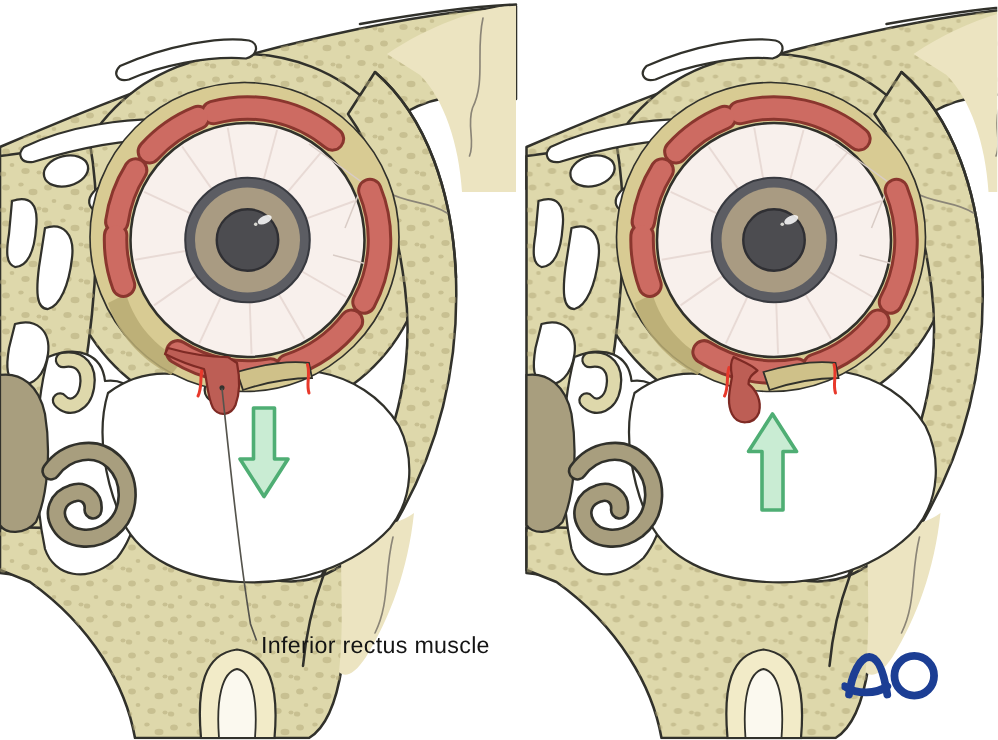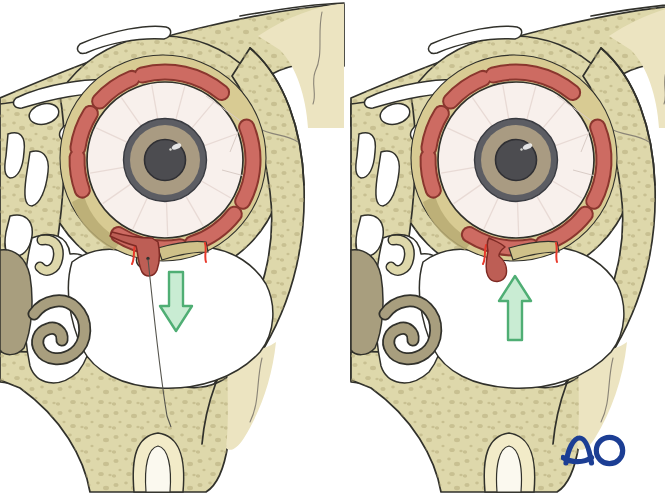--- a/index.html
+++ b/index.html
@@ -171,20 +171,21 @@
       <path class="leader" d="M148,259 C153,306 159,368 167,416 L171,427"></path>
     </g>
 
     <g transform="translate(351,0)">
       <use href="#panel-base"></use>
       <path class="hernia" d="M138,238 C144,241 150,243 154,247 C150,250 148,252 148,256 C153,260 157,267 155,275 C152,283 141,284 137,276 C133,268 136,258 137,251 C136,246 136,241 138,238 Z"></path>
       <polygon class="arrow" points="164,276 180,301 171,301 171,340 157,340 157,301 148,301"></polygon>
     </g>
   </svg>
 
+  <div id="label">Inferior rectus muscle</div>
 
   <svg id="ao" width="66" height="41" viewBox="0 0 66 41">
     <title>AO</title>
     <path d="M5,34 C7,20 12.5,9 18.5,9 C25,9 28.5,21 30.5,34"></path>
     <path d="M2,28.5 C10,34 23,34 30.5,28.5"></path>
     <circle cx="48.5" cy="21.5" r="13.2"></circle>
   </svg>
 </div>
 
 </body></html>

